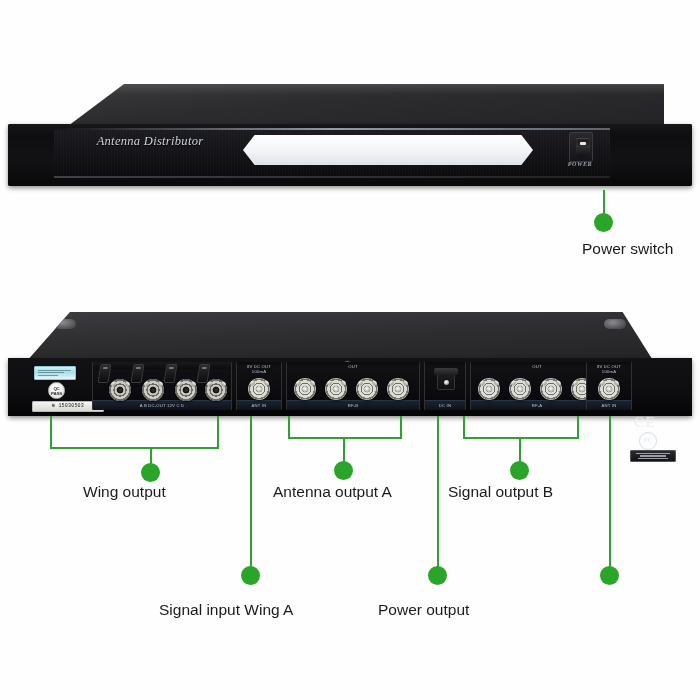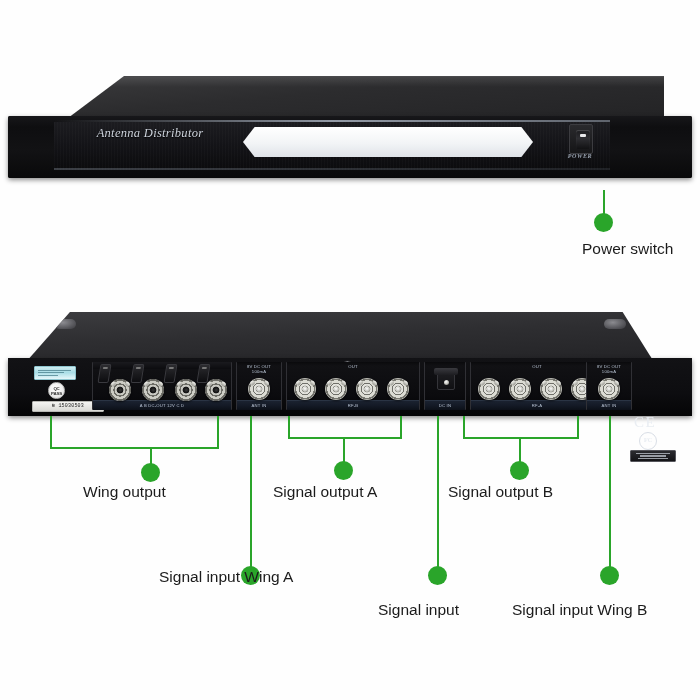--- a/index.html
+++ b/index.html
@@ -8,21 +8,21 @@
     width:700px;height:700px;background:#fefefe;
     font-family:"Liberation Sans", sans-serif;
     position:relative;overflow:hidden;
   }
   .stage{position:absolute;inset:0;}
 
   
   .abs{position:absolute;}
 
   
-  #front-unit{left:8px;top:76px;width:684px;height:120px;}
+  #front-unit{left:8px;top:84px;width:684px;height:120px;}
 
   
   .deck{
     position:absolute;left:56px;top:0;width:600px;height:44px;
     background:linear-gradient(175deg,#3a3a3c 0%,#2c2c2e 40%,#232325 100%);
     clip-path:polygon(10% 0%, 100% 0%, 100% 100%, 0% 100%);
     border-top:1px solid #4a4a4d;
   }
   .deck-sheen{
     position:absolute;left:0;top:0;right:0;height:10px;
@@ -484,34 +484,33 @@
   <div class="ann-line ann-h" style="left:50px;top:447px;width:169px;"></div>
   <div class="ann-line ann-v" style="left:150px;top:447px;height:18px;"></div>
   <div class="ann-dot" style="left:141px;top:463px;"></div>
   <div class="ann-label" style="left:83px;top:483px;">Wing output</div>
 
   <div class="ann-line ann-v" style="left:288px;top:416px;height:22px;"></div>
   <div class="ann-line ann-v" style="left:400px;top:416px;height:22px;"></div>
   <div class="ann-line ann-h" style="left:288px;top:437px;width:114px;"></div>
   <div class="ann-line ann-v" style="left:343px;top:437px;height:26px;"></div>
   <div class="ann-dot" style="left:334px;top:461px;"></div>
-  <div class="ann-label" style="left:273px;top:483px;">Signal output A</div>
+  <div class="ann-label" style="left:273px;top:483px;">Antenna output A</div>
 
   <div class="ann-line ann-v" style="left:463px;top:416px;height:22px;"></div>
   <div class="ann-line ann-v" style="left:577px;top:416px;height:22px;"></div>
   <div class="ann-line ann-h" style="left:463px;top:437px;width:116px;"></div>
   <div class="ann-line ann-v" style="left:519px;top:437px;height:26px;"></div>
   <div class="ann-dot" style="left:510px;top:461px;"></div>
   <div class="ann-label" style="left:448px;top:483px;">Signal output B</div>
 
   <div class="ann-line ann-v" style="left:250px;top:416px;height:152px;"></div>
   <div class="ann-dot" style="left:241px;top:566px;"></div>
-  <div class="ann-label" style="left:159px;top:568px;text-align:right;">Signal input Wing A</div>
+  <div class="ann-label" style="left:159px;top:601px;text-align:right;">Signal input Wing A</div>
 
   <div class="ann-line ann-v" style="left:437px;top:416px;height:152px;"></div>
   <div class="ann-dot" style="left:428px;top:566px;"></div>
-  <div class="ann-label" style="left:378px;top:601px;">Signal input</div>
+  <div class="ann-label" style="left:378px;top:601px;">Power output</div>
 
   <div class="ann-line ann-v" style="left:609px;top:416px;height:152px;"></div>
   <div class="ann-dot" style="left:600px;top:566px;"></div>
-  <div class="ann-label" style="left:512px;top:601px;">Signal input Wing B</div>
 
 </div>
 
 </body></html>

